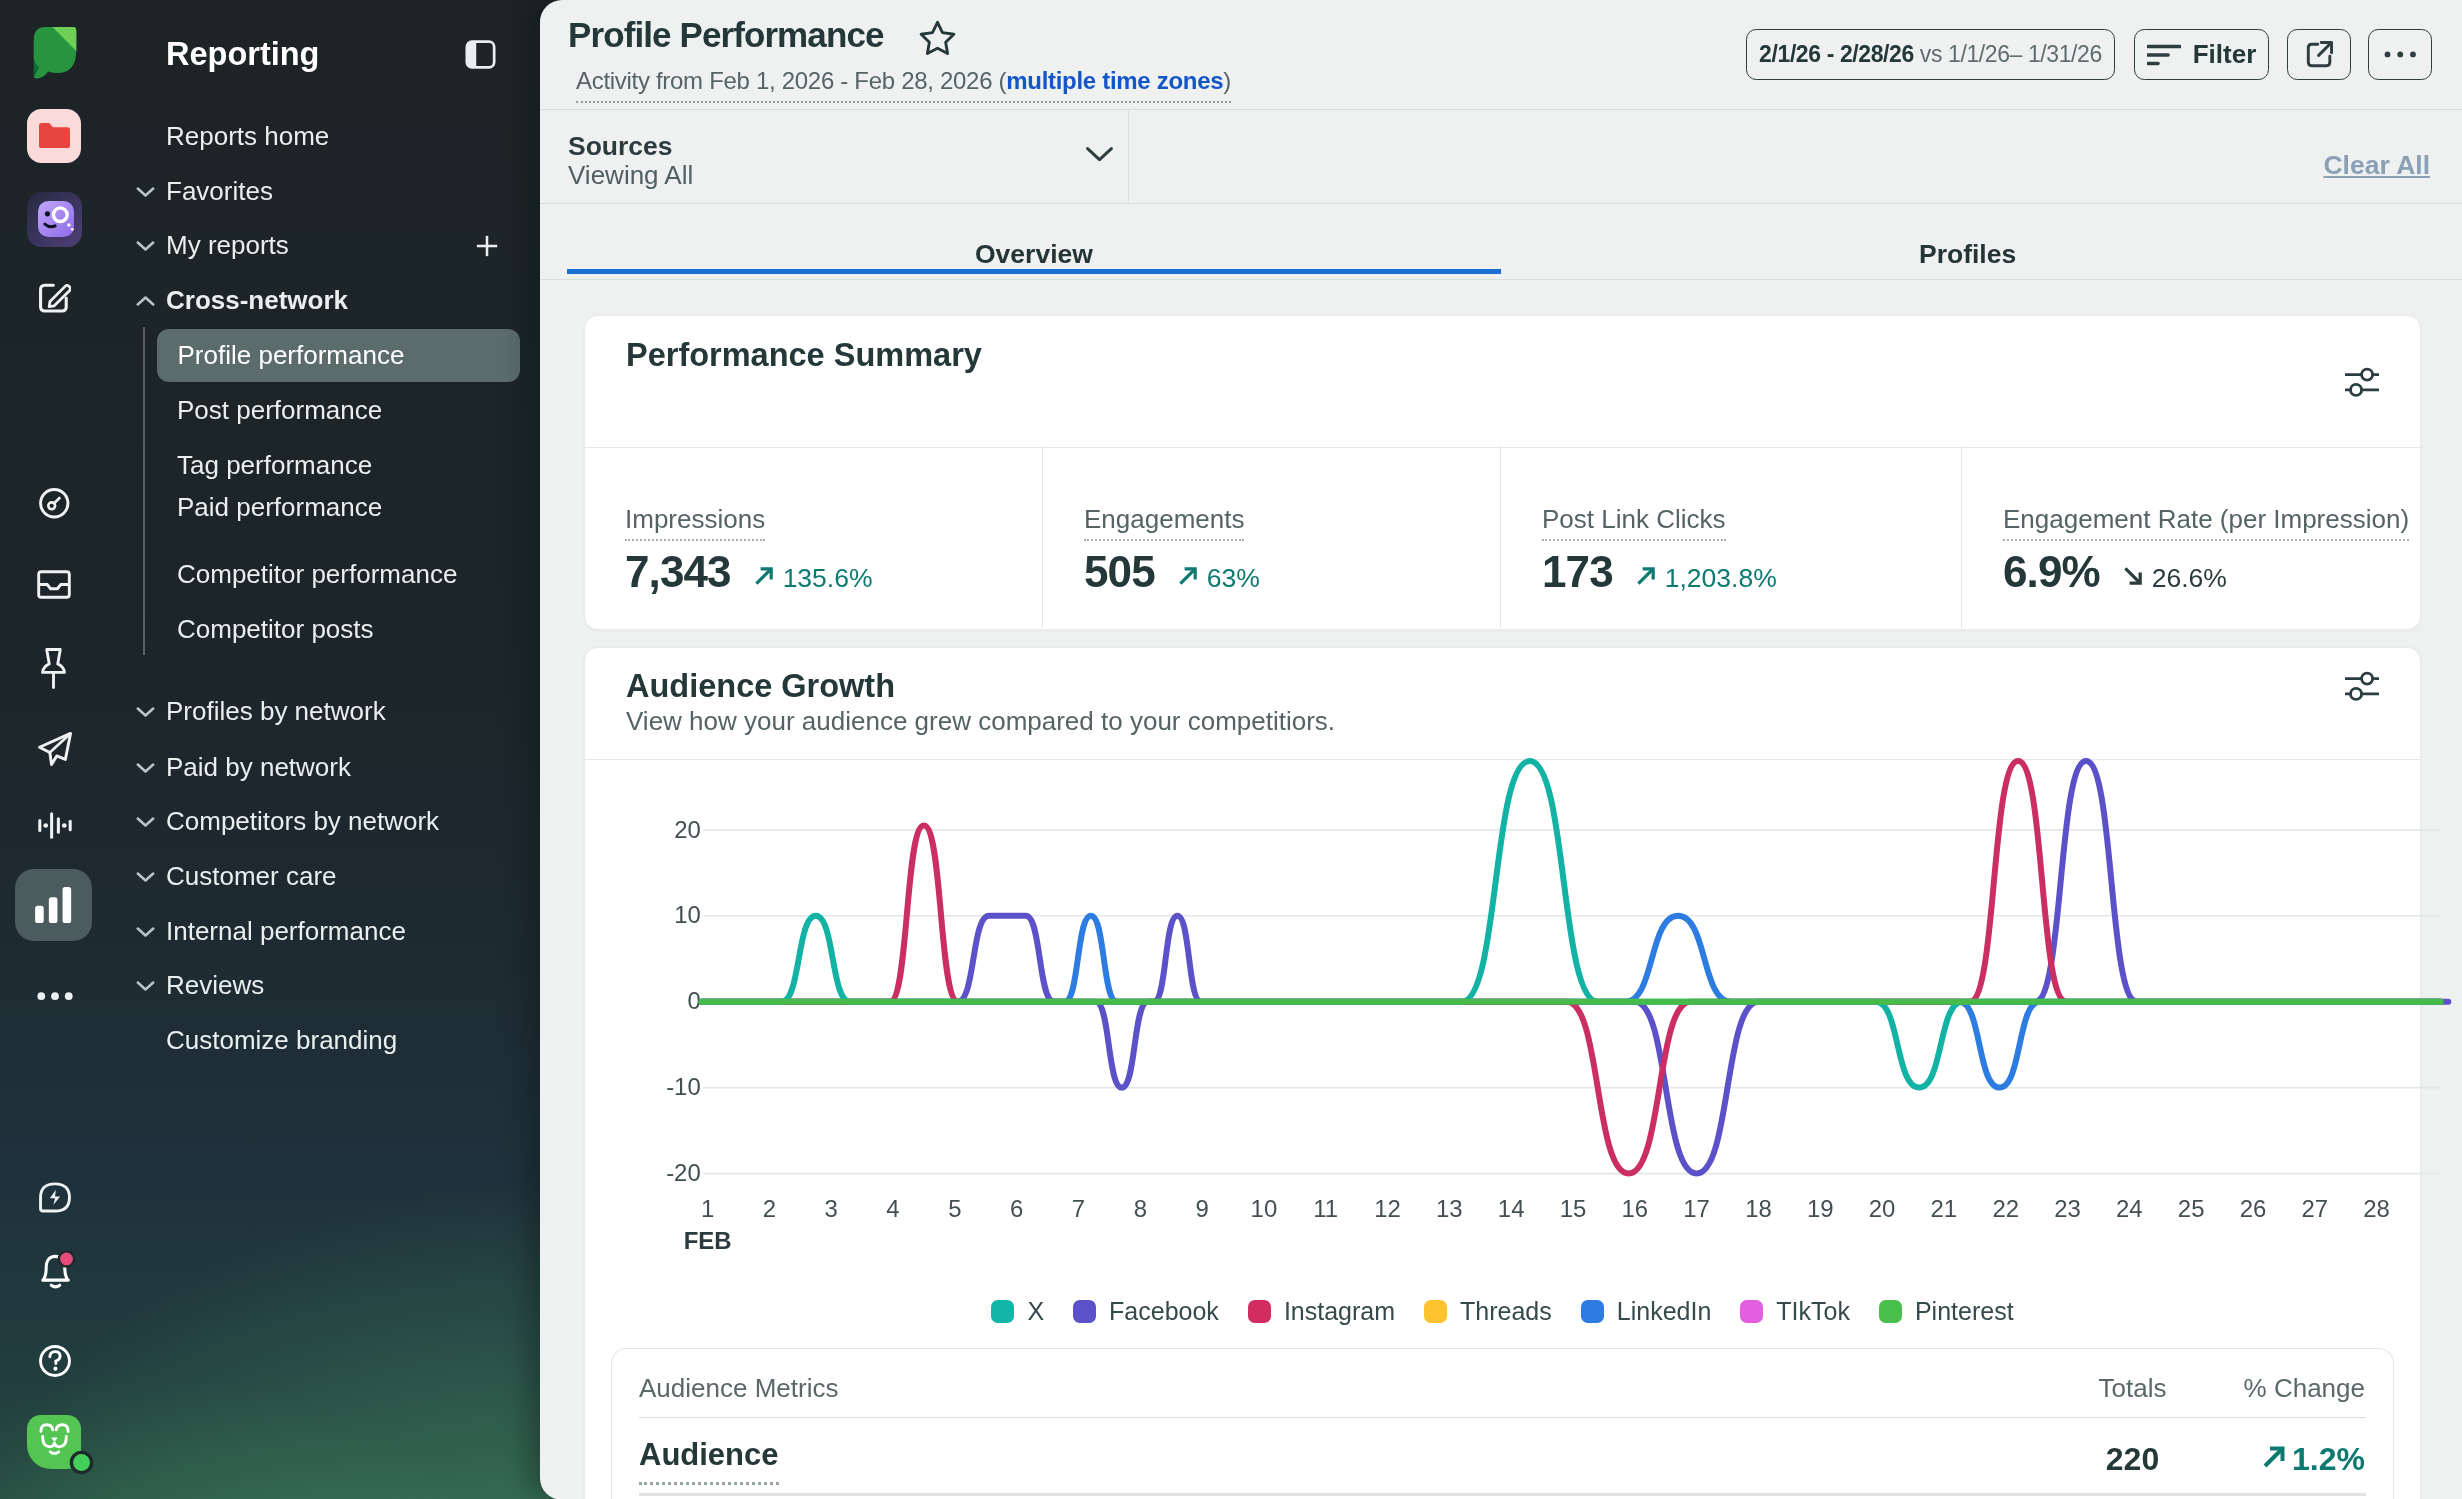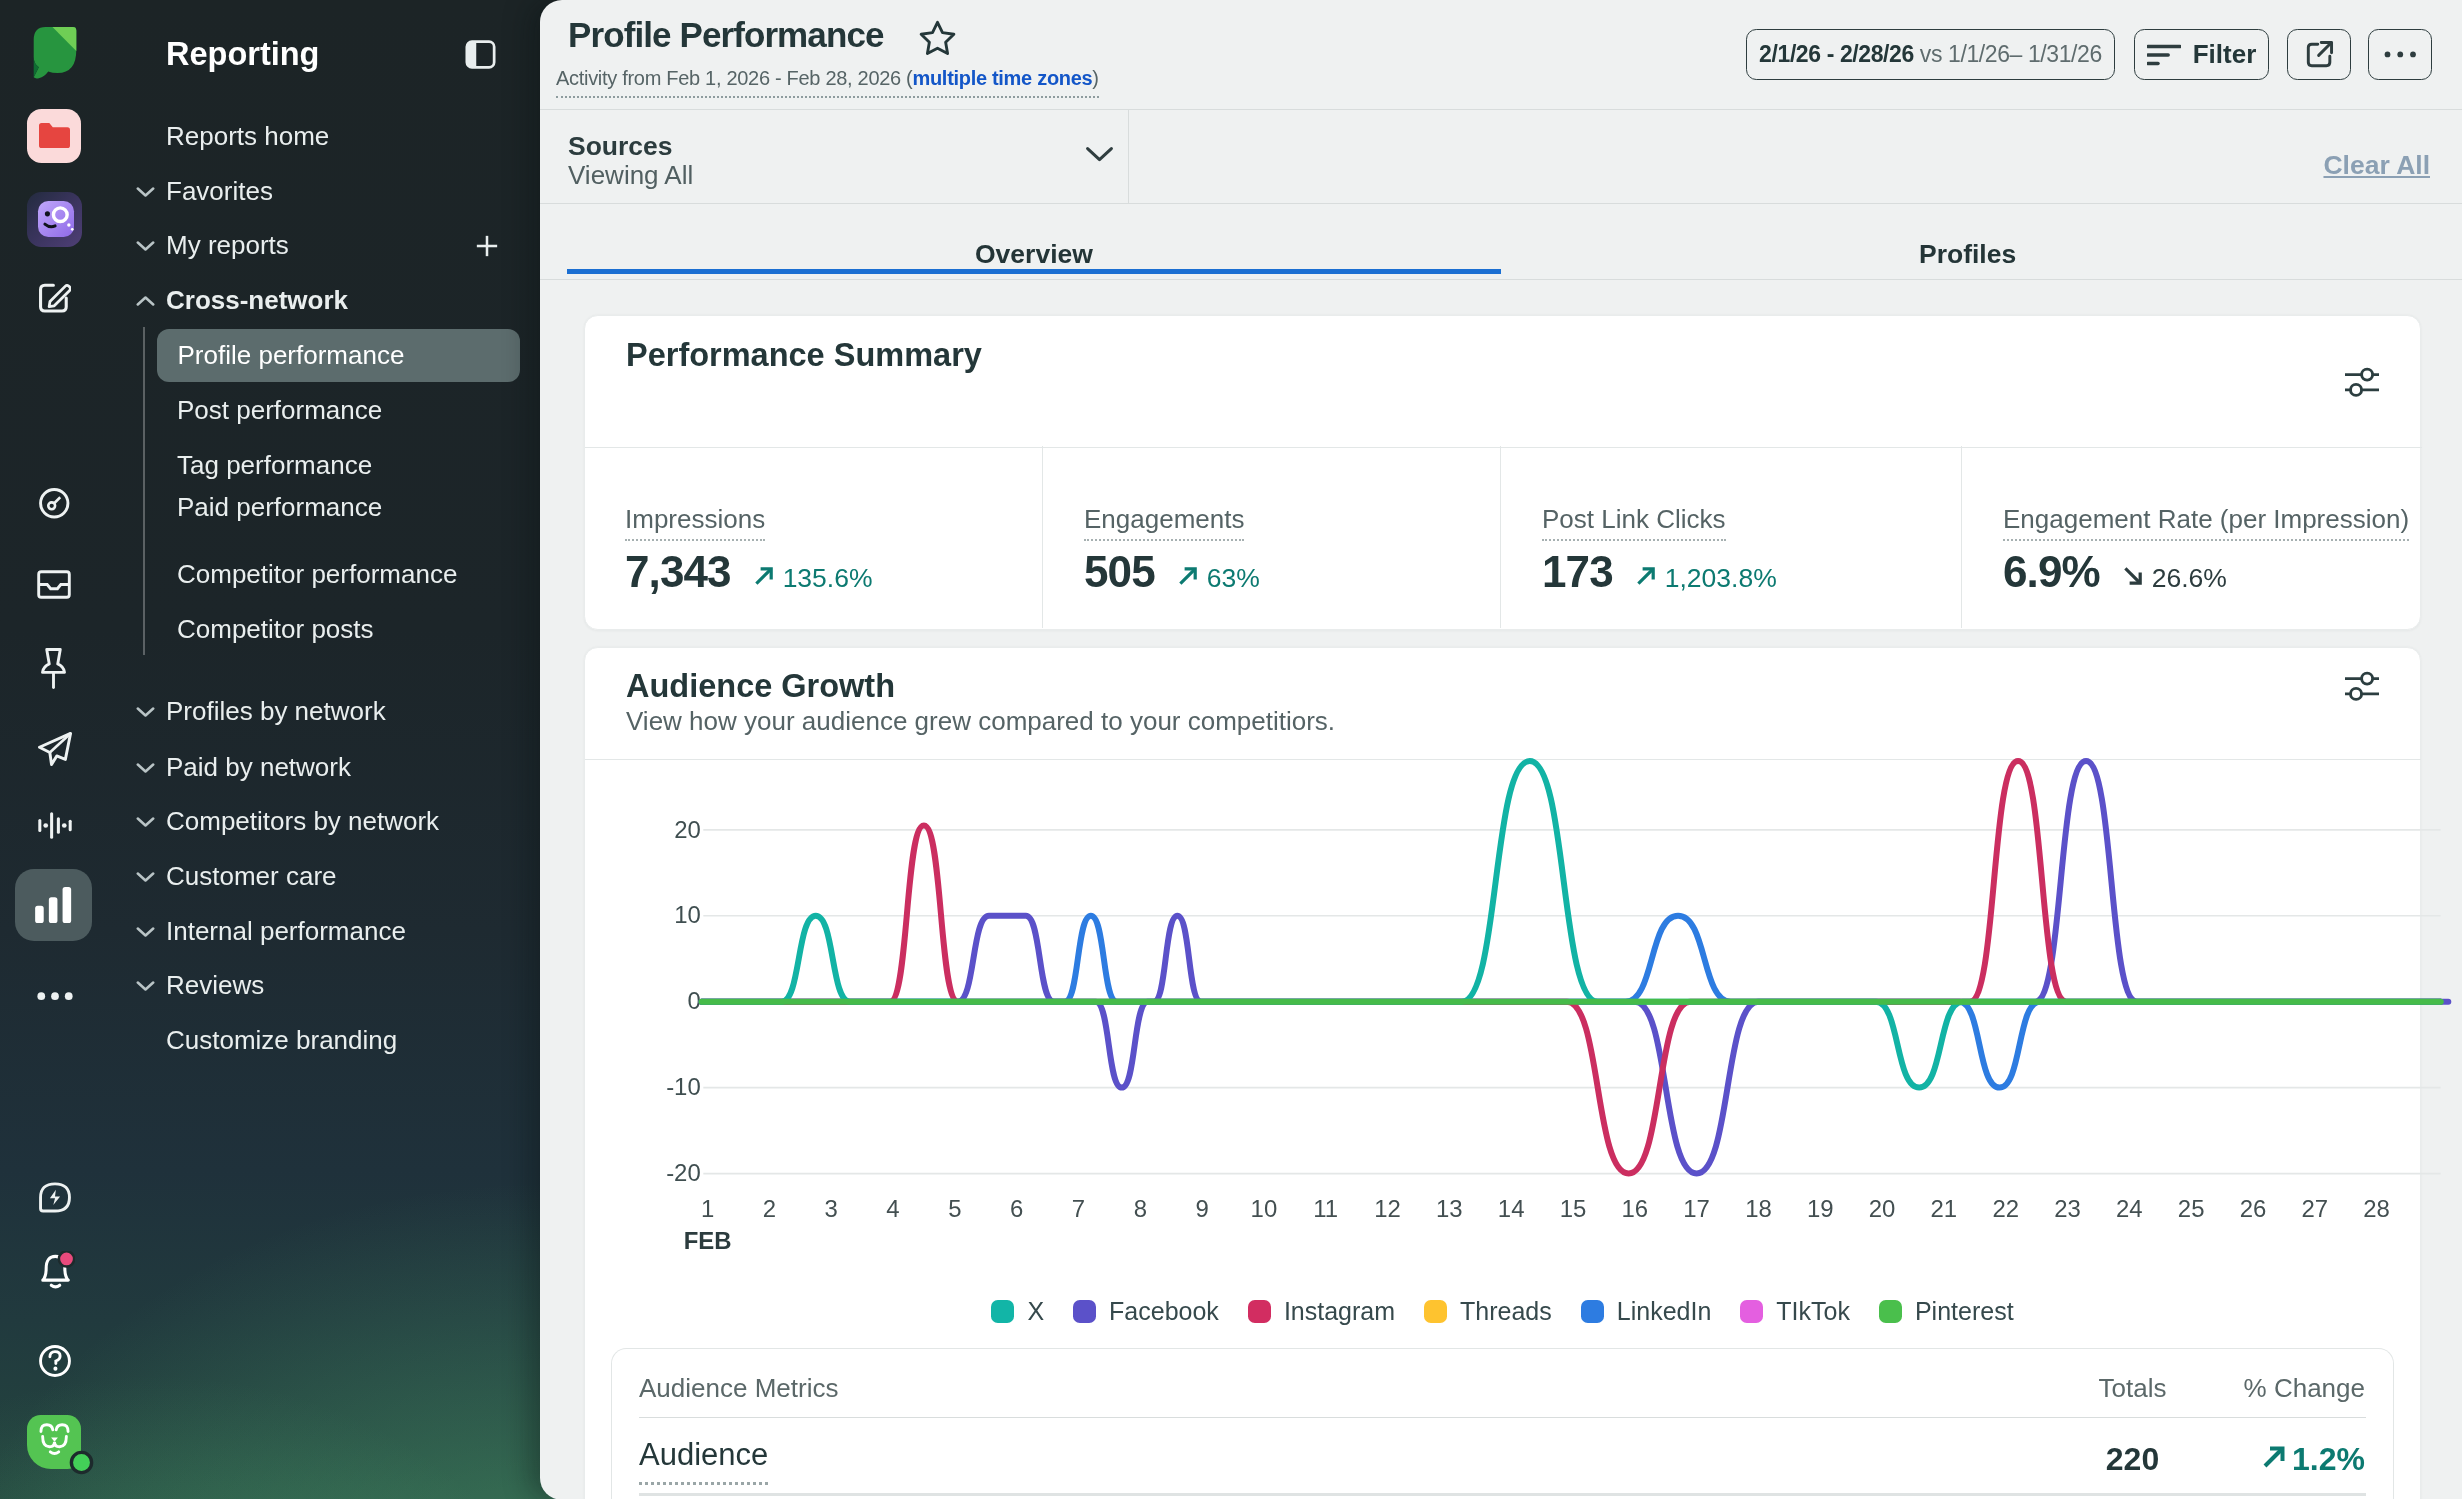--- a/index.html
+++ b/index.html
@@ -21,21 +21,21 @@
 .navrow .txt { margin-left:57px; }
 .navrow .chev { position:absolute; left:27px; top:50%; margin-top:-6px; }
 .subrow { position:absolute; left:68px; width:363px; height:55px; display:flex; align-items:center; font-size:26px; color:#e9eeee; }
 #navline { position:absolute; left:34px; top:327px; width:1.7px; height:328px; background:rgba(255,255,255,0.28); }
 .pill { position:absolute; left:48px; top:329px; width:363px; height:53px; background:#5c6c6d; border-radius:12px; display:flex; align-items:center; font-size:26px; color:#ffffff; }
 .pill .txt { margin-left:20.5px; }
 
 
 #page { position:absolute; left:540px; top:0; width:1922px; height:1500px; background:#eff1f1; border-radius:22px 0 0 22px; overflow:hidden; box-shadow:-10.3px 0 26px rgba(10,16,18,0.35); }
 #title { position:absolute; left:28px; top:15.4px; font-size:35px; font-weight:bold; color:#243739; letter-spacing:-0.9px; }
-#subtitle { position:absolute; left:16px; top:67px; font-size:20px; letter-spacing:-0.3px; color:#566466; border-bottom:2.6px dotted #8e9c9e; padding-bottom:6px; }
+#subtitle { position:absolute; left:36px; top:67px; font-size:24px; letter-spacing:-0.3px; color:#566466; border-bottom:2.6px dotted #8e9c9e; padding-bottom:6px; }
 #subtitle b { color:#1356c8; }
 .hdiv { position:absolute; left:0; width:1922px; height:0.9px; background:#d8dcdc; }
 #srcLabel { position:absolute; left:28px; top:131px; font-size:26.5px; font-weight:bold; color:#2c3c3e; }
 #srcView  { position:absolute; left:28px; top:160px; font-size:26px; color:#515f61; }
 #vdiv { position:absolute; left:588px; top:109px; width:0.9px; height:94px; background:#d8dcdc; }
 #clearall { position:absolute; right:32px; top:150px; font-size:26.5px; font-weight:bold; color:#8ba0b4; text-decoration:underline; }
 .tablabel { position:absolute; top:239px; font-size:26.5px; font-weight:bold; color:#243537;text-align:center; }
 #tabline { position:absolute; left:27px; top:269px; width:934px; height:5.1px; background:#1b6fd2; }
 
 .card { position:absolute; left:44px; width:1837px; background:#ffffff; border-radius:13.7px; border:0.9px solid #e9ecec; box-shadow:0 0.9px 2.6px rgba(40,50,52,0.05); }
@@ -54,21 +54,21 @@
 
 
 #legend { position:absolute; left:44px; top:1286px; width:1837px; height:51px; display:flex; align-items:center; justify-content:center; gap:29px; }
 .litem { display:flex; align-items:center; gap:13px; font-size:25px; color:#36494c; }
 .sw { width:23px; height:23px; border-radius:6.8px; }
 
 
 #tbl { position:absolute; left:71px; top:1348px; width:1783px; height:188px; background:#fff; border:1.7px solid #e2e6e6; border-radius:15.4px 15.4px 0 0; border-bottom:none; }
 #tbl .hrow { position:absolute; left:27px; right:27px; top:0; height:69px; border-bottom:0.9px solid #d9dddd; }
 #tbl .hlabel { position:absolute; top:24px; font-size:26px; color:#5b6869; }
-#tbl .rlabel { position:absolute; left:27px; top:88px; font-size:31px; font-weight:normal; color:#243739; border-bottom:3.4px dotted #9aa6a7; padding-bottom:8.5px; }
+#tbl .rlabel { position:absolute; left:27px; top:88px; font-size:31px; font-weight:bold; color:#243739; border-bottom:3.4px dotted #9aa6a7; padding-bottom:8.5px; }
 #tbl .rdiv { position:absolute; left:27px; right:27px; top:144px; height:3.4px; background:#dfe3e3; }
 </style>
 </head>
 <body>
 
 <div id="rail">
 
   <svg class="abs" style="left:32px; top:26px;" width="46" height="55" viewBox="0 0 54 64">
     <path d="M48 1 H16 Q2 1 2 16 V36 Q2 44 8 48 L2 60 Q4 62 8 61 Q15 59 19 53 Q24 55 30 55 Q52 55 52 28 V5 Q52 1 48 1 Z" fill="#27953f"></path>
     <path d="M48 1 H24 L52 29 V5 Q52 1 48 1 Z" fill="#6fce55"></path>

